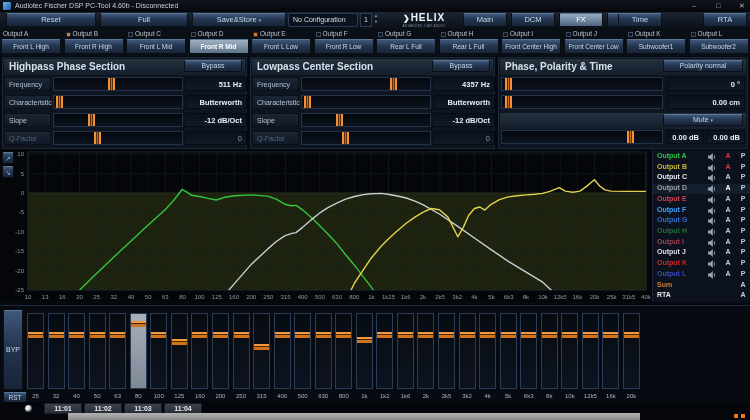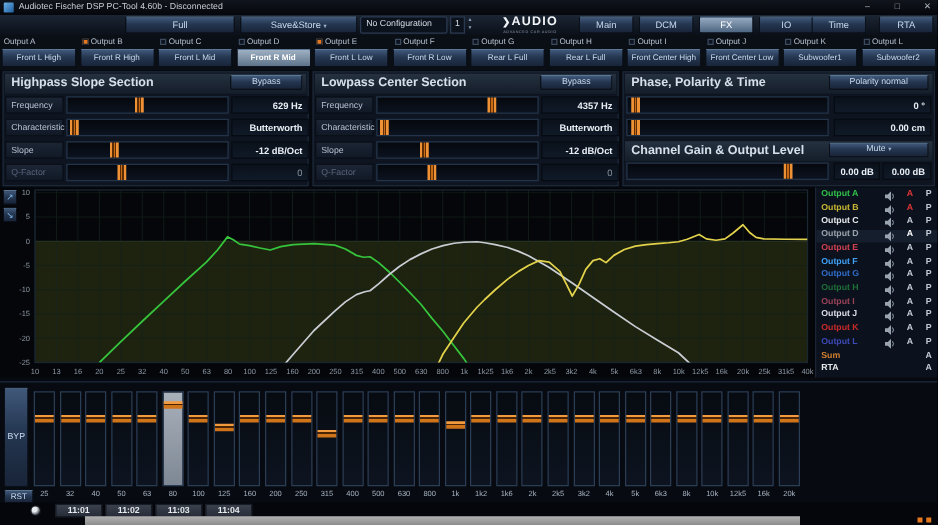--- a/index.html
+++ b/index.html
@@ -100,38 +100,39 @@
 
   <div id="titlebar" class="abs">
     <div id="app-icon" class="abs"></div>
     <div id="title-text" class="abs">Audiotec Fischer DSP PC-Tool 4.60b - Disconnected</div>
     <div class="winbtn abs" style="left:686px;">–</div>
     <div class="winbtn abs" style="left:710px;">□</div>
     <div class="winbtn abs" style="left:734px;">✕</div>
   </div>
 
   <div id="toolbar" class="abs"></div>
+  <div class="btn tbtn abs" style="left:6px;width:90px;">Reset</div>
   <div class="btn tbtn abs" style="left:100px;width:88px;">Full</div>
   <div class="btn tbtn abs" style="left:192px;width:94px;">
     <span>Save&amp;Store</span>
     <span class="caret">▾</span>
   </div>
   <div id="config-field" class="abs">No Configuration</div>
   <div id="config-count" class="abs">1</div>
   <div id="config-spin" class="abs">▲<br>▼</div>
   <div id="brand" class="abs">
-    <div id="brand-name"><span id="brand-arrow">❯</span><span>AUDIO</span></div>
+    <div id="brand-name"><span id="brand-arrow">❯</span><span>HELIX</span></div>
     <div id="brand-sub">ADVANCED CAR AUDIO</div>
   </div>
   <div id="nav-tabs">
       <div class="btn tbtn abs tab" style="left: 463px; width: 44px;">Main</div>
       <div class="btn tbtn abs tab" style="left: 511px; width: 44px;">DCM</div>
       <div class="btn tbtn abs tab active" style="left: 559px; width: 44px;">FX</div>
       <div class="btn tbtn abs tab" style="left: 607px; width: 44px;">IO</div>
-      <div class="btn tbtn abs tab" style="left: 649px; width: 44px;">Time</div>
+      <div class="btn tbtn abs tab" style="left: 618px; width: 44px;">Time</div>
       <div class="btn tbtn abs tab" style="left: 703px; width: 44px;">RTA</div>
     </div>
 
   <div id="channel-strip" class="abs">
       <div class="ch-top" style="left: 3px;"><span>Output A</span></div>
       <div class="btn ch-btn" style="left: 1px; width: 60px;">Front L High</div>
       <div class="ch-top" style="left: 65.5px;"><span class="ind filled"></span><span>Output B</span></div>
       <div class="btn ch-btn" style="left: 63.5px; width: 60px;">Front R High</div>
       <div class="ch-top" style="left: 128px;"><span class="ind outline"></span><span>Output C</span></div>
       <div class="btn ch-btn" style="left: 126px; width: 60px;">Front L Mid</div>
@@ -150,27 +151,27 @@
       <div class="ch-top" style="left: 565.5px;"><span class="ind outline"></span><span>Output J</span></div>
       <div class="btn ch-btn" style="left: 563.5px; width: 60px;">Front Center Low</div>
       <div class="ch-top" style="left: 628px;"><span class="ind outline"></span><span>Output K</span></div>
       <div class="btn ch-btn" style="left: 626px; width: 60px;">Subwoofer1</div>
       <div class="ch-top" style="left: 690.5px;"><span class="ind outline"></span><span>Output L</span></div>
       <div class="btn ch-btn" style="left: 688.5px; width: 60px;">Subwoofer2</div>
     </div>
 
   <div class="panel abs" id="hp-panel" style="left:2px;top:57px;width:245px;height:92px;">
     <div class="phead"></div>
-    <div class="ptitle">Highpass Slope Section</div>
+    <div class="ptitle">Highpass Phase Section</div>
     <div class="btn phbtn" style="right:4px;width:58px;">Bypass</div>
   <div class="frow-label" style="left: 1px; top: 19px; width: 47px;">Frequency</div>
       <div class="slider" style="left: 50px; top: 19px; width: 130px;">
         <div class="handle" style="left: 45%; margin-left: -3.15px;"></div>
       </div>
-      <div class="fval" style="left: 182px; top: 19px; width: 62px;">629 Hz</div>
+      <div class="fval" style="left: 182px; top: 19px; width: 62px;">511 Hz</div>
       <div class="frow-label" style="left: 1px; top: 37px; width: 47px;">Characteristic</div>
       <div class="slider" style="left: 50px; top: 37px; width: 130px;">
         <div class="handle" style="left: 2%; margin-left: -0.14px;"></div>
       </div>
       <div class="fval" style="left: 182px; top: 37px; width: 62px;">Butterworth</div>
       <div class="frow-label" style="left: 1px; top: 55px; width: 47px;">Slope</div>
       <div class="slider" style="left: 50px; top: 55px; width: 130px;">
         <div class="handle" style="left: 28%; margin-left: -1.96px;"></div>
       </div>
       <div class="fval" style="left: 182px; top: 55px; width: 62px;">-12 dB/Oct</div>
@@ -216,21 +217,20 @@
       <div class="handle" style="left: 2%; margin-left: -0.14px;"></div>
     </div>
     <div class="fval" style="left:168px;top:19px;width:78px;">0 °</div>
 
     <div class="slider" style="left:2px;top:37px;width:162px;">
       <div class="handle" style="left: 2%; margin-left: -0.14px;"></div>
     </div>
     <div class="fval" style="left:168px;top:37px;width:78px;">0.00 cm</div>
 
     <div class="phead" style="top:55px;"></div>
-    <div class="ptitle" style="top:57px;">Channel Gain &amp; Output Level</div>
     <div class="btn phbtn" style="right:4px;top:56px;width:80px;">
       <span>Mute</span>
       <span class="caret">▾</span>
     </div>
     <div class="slider" style="left:2px;top:72px;width:162px;">
       <div class="handle" style="left: 82%; margin-left: -5.74px;"></div>
     </div>
     <div class="fval" style="left:168px;top:72px;width:37px;">0.00 dB</div>
     <div class="fval" style="left:207px;top:72px;width:39px;">0.00 dB</div>
   </div>

